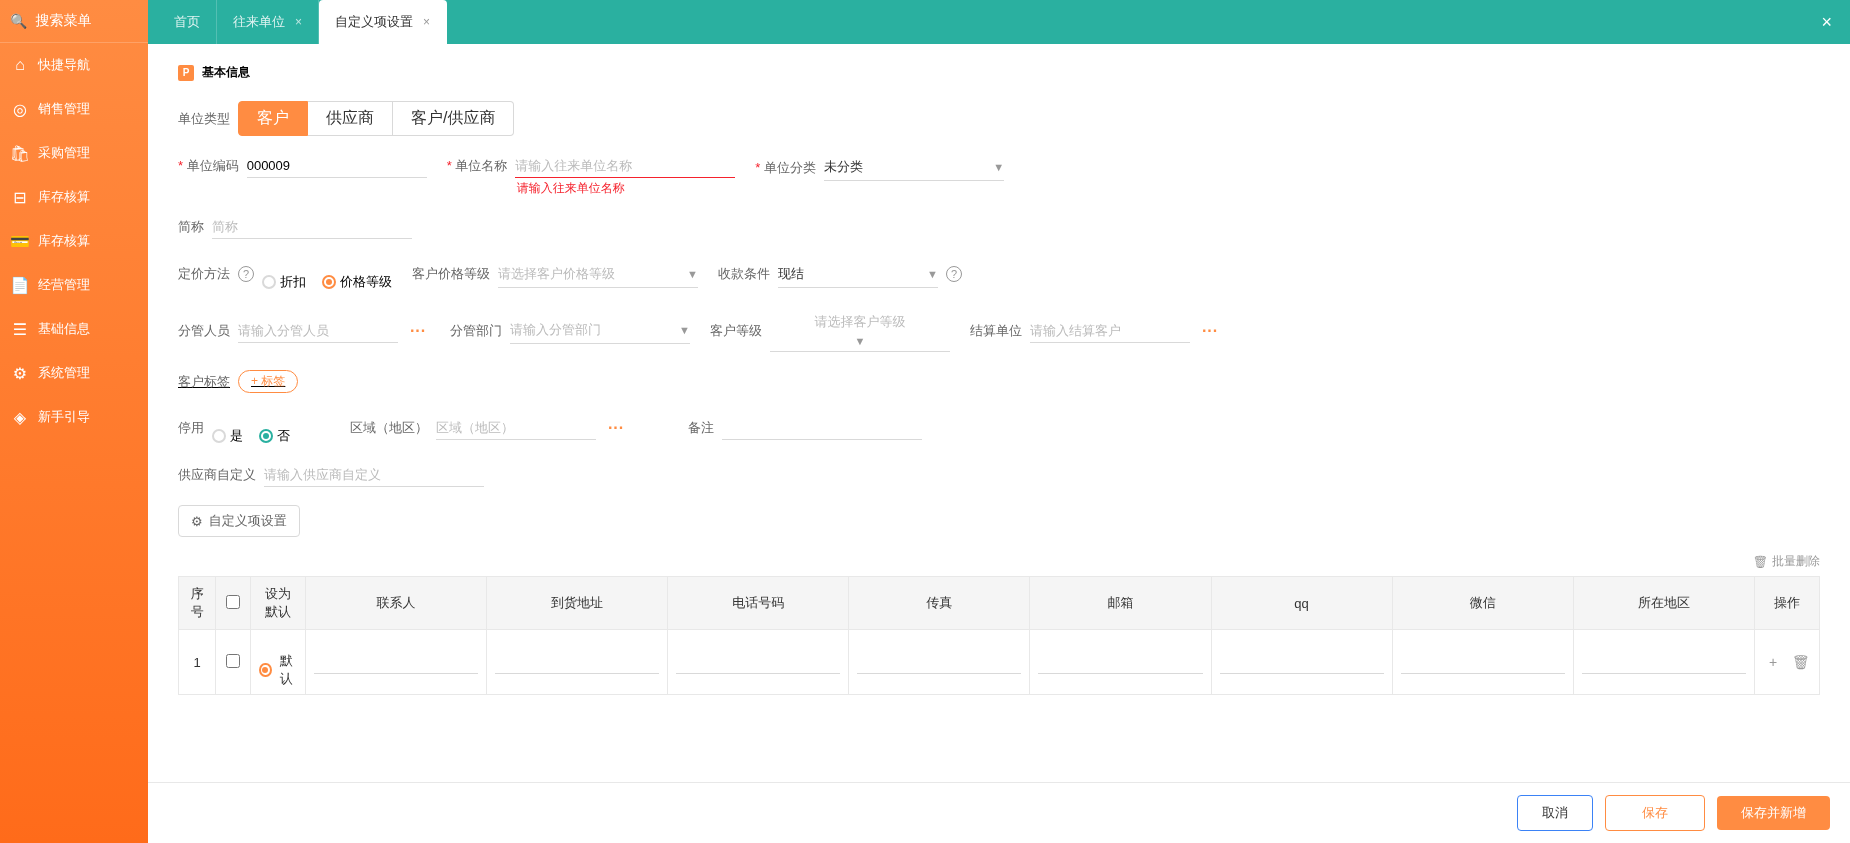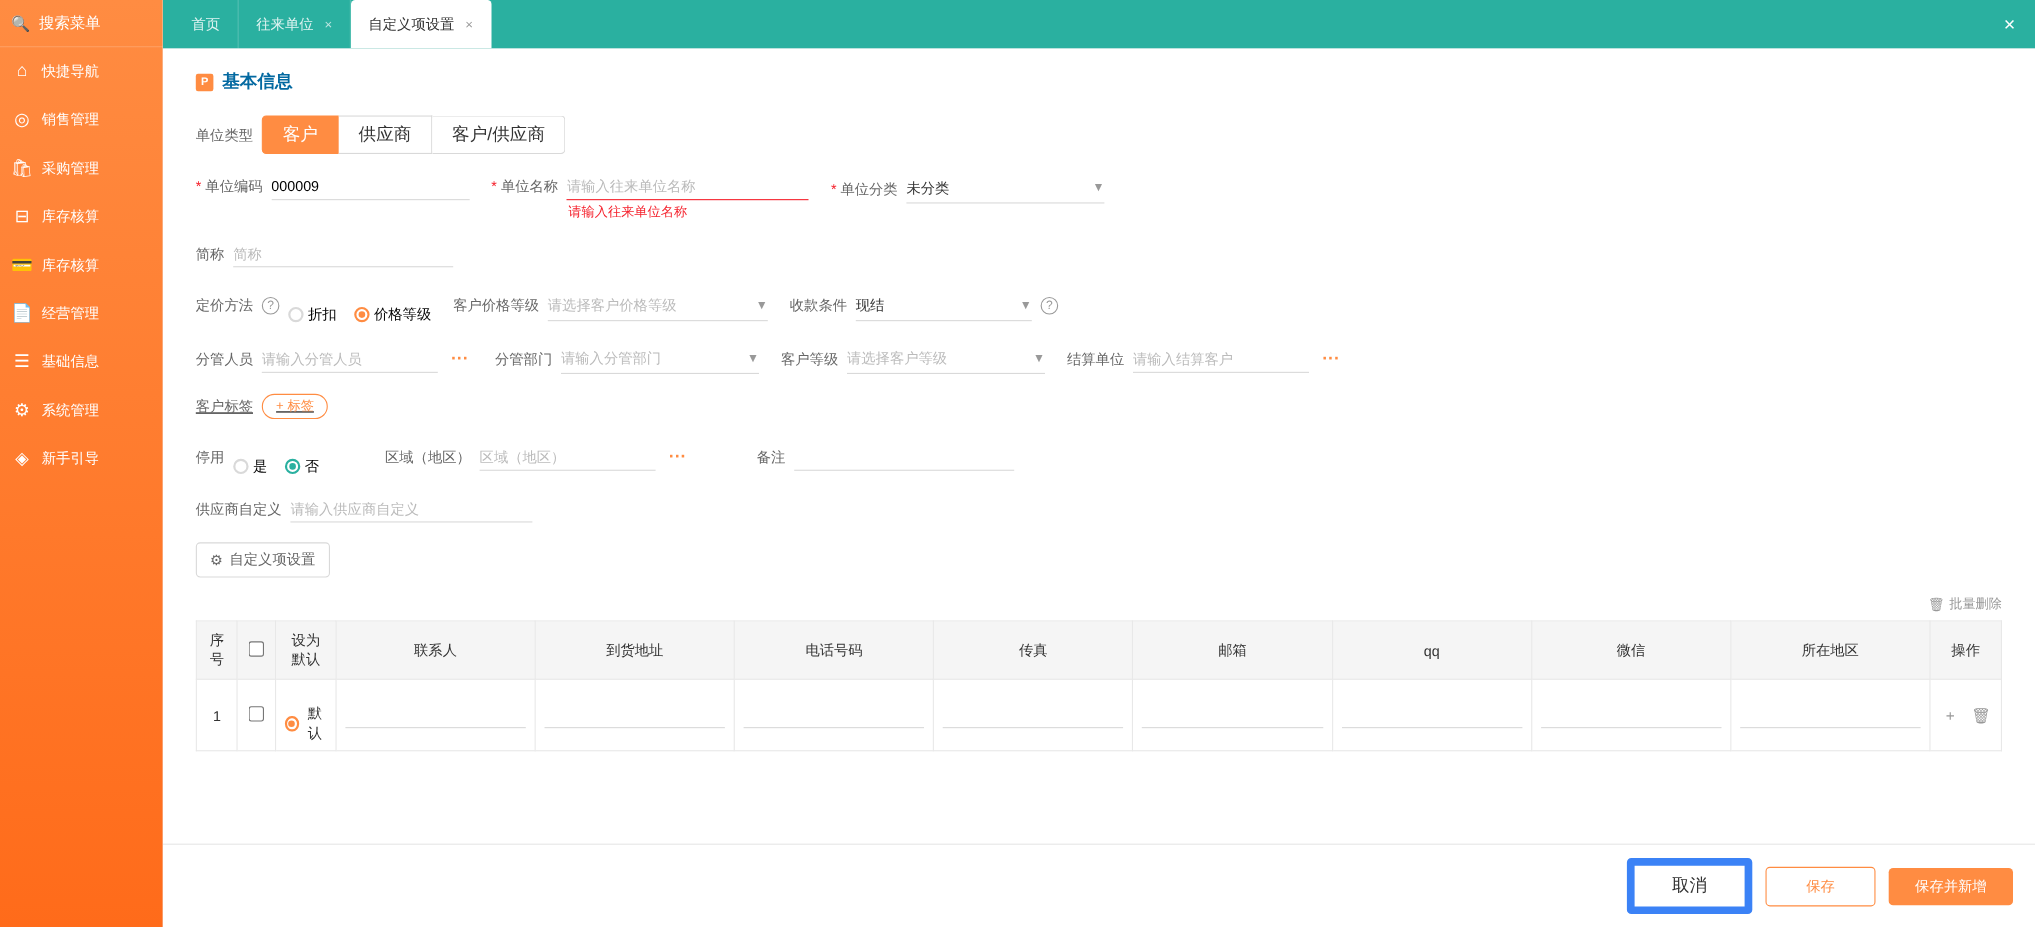--- a/index.html
+++ b/index.html
@@ -111,23 +111,23 @@
       background: #ff8c42;
       border-radius: 2px;
       display: flex;
       align-items: center;
       justify-content: center;
       font-size: 10px;
       color: white;
       font-weight: bold;
     }
     .section-title {
-      font-size: 16px;
+      font-size: 12px;
       font-weight: bold;
-      color: #0369a1;
+      color: #000000;
     }
 
     
     .form-row {
       display: flex;
       align-items: flex-start;
       margin-bottom: 18px;
       gap: 20px;
       flex-wrap: wrap;
     }
@@ -335,26 +335,26 @@
     .footer {
       display: flex;
       align-items: center;
       justify-content: flex-end;
       padding: 12px 20px;
       background: white;
       border-top: 1px solid #e8e8e8;
       gap: 12px;
     }
     .btn-cancel {
-      padding: 8px 34px;
-      border: 7px solid #3b82f6;
+      padding: 8px 24px;
+      border: 1px solid #3b82f6;
       background: white;
       border-radius: 4px;
       cursor: pointer;
-      font-size: 16px;
+      font-size: 13px;
       color: #333;
     }
     .btn-save {
       padding: 8px 36px;
       border: 1px solid #ff8c42;
       background: white;
       border-radius: 4px;
       cursor: pointer;
       font-size: 13px;
       color: #ff8c42;
@@ -549,21 +549,21 @@
         </div>
         <div class="form-group">
           <span class="form-label">分管部门</span>
           <div class="form-select" style="width:180px;">
             <span class="placeholder">请输入分管部门</span>
             <span class="dropdown-arrow">▼</span>
           </div>
         </div>
         <div class="form-group">
           <span class="form-label">客户等级</span>
-          <div class="form-select" style="width:180px;">
+          <div class="form-select" style="width:180px;flex-direction:column;">
             <span class="placeholder">请选择客户等级</span>
             <span class="dropdown-arrow">▼</span>
           </div>
         </div>
         <div class="form-group">
           <span class="form-label">结算单位</span>
           <input class="form-input" style="width: 160px;" placeholder="请输入结算客户">
           <span class="more-btn">···</span>
         </div>
       </div>

